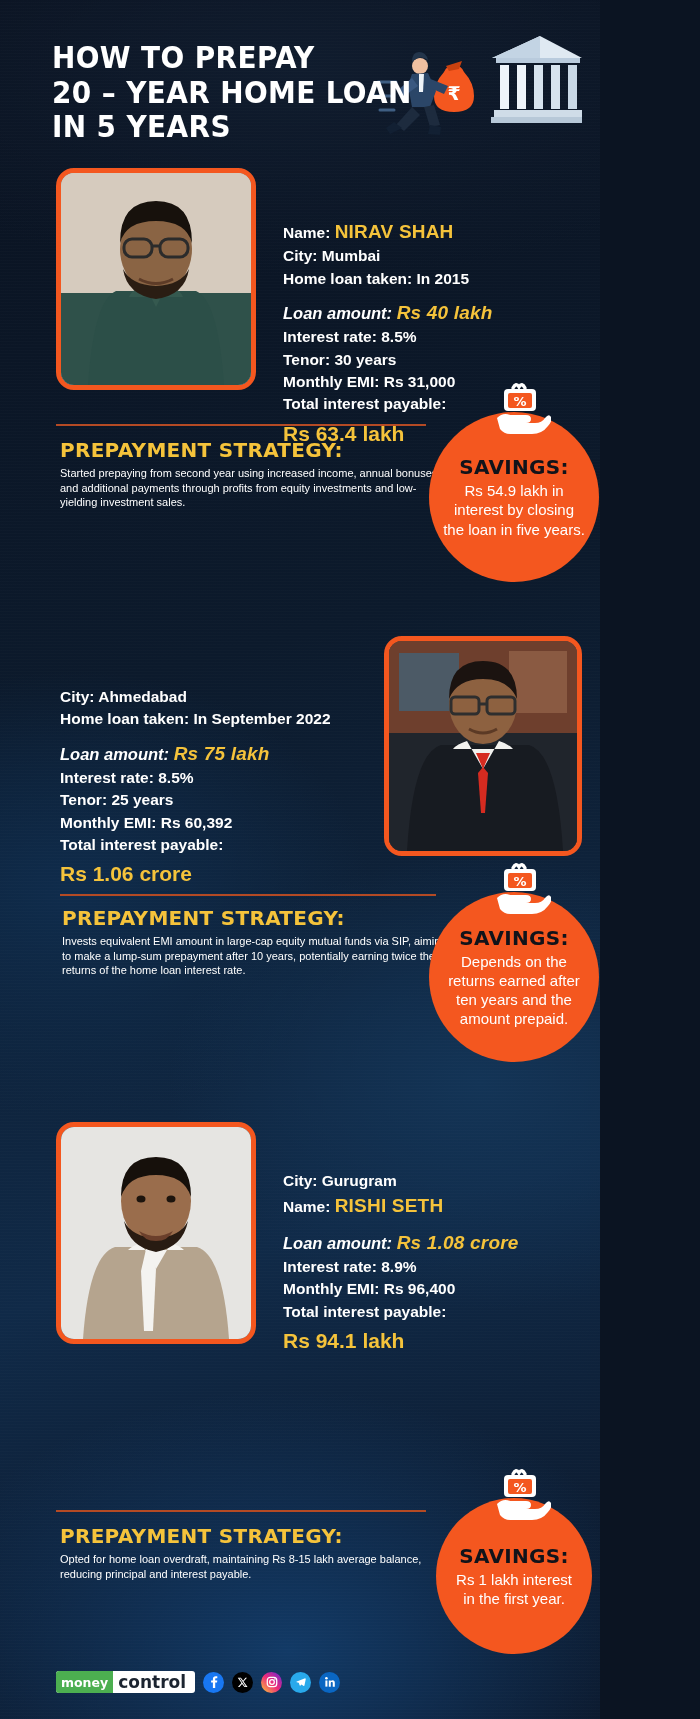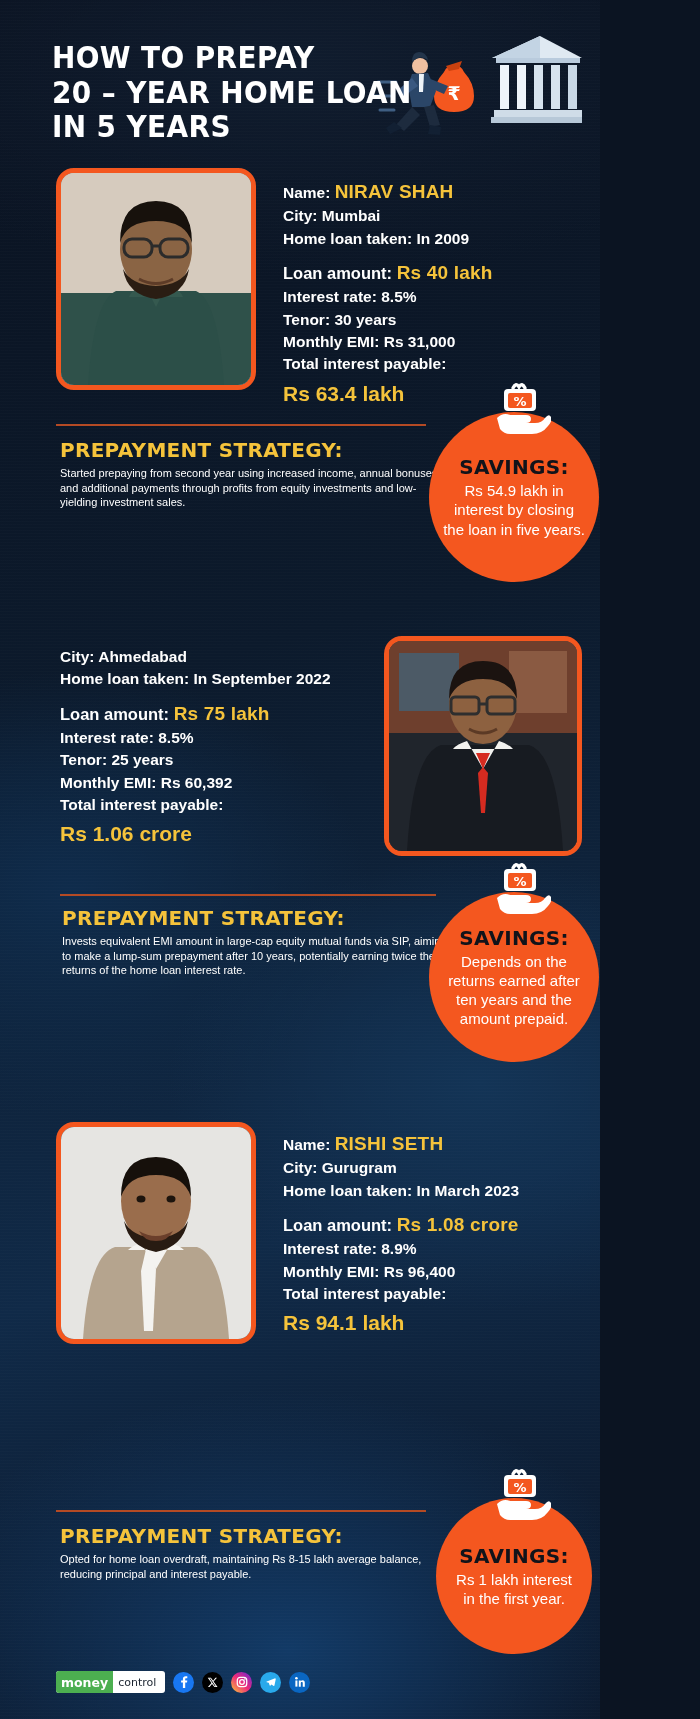--- a/index.html
+++ b/index.html
@@ -50,24 +50,24 @@
   .photo {
     position: absolute;
     border: 5px solid #f4571f;
     border-radius: 18px;
     overflow: hidden;
     z-index: 6;
     background: #20303f;
   }
   .photo .inner { width: 100%; height: 100%; position: relative; }
 
-  .details { position: absolute; z-index: 6; }
+  .details { position: absolute; z-index: 6; margin-top: 40px; }
   .line { color: #ffffff; font-size: 15.5px; font-weight: 700; line-height: 1.44; white-space: nowrap;}
   .line .hl { color: #f5c33b; font-weight: 900; font-size: 19px; letter-spacing: .2px;}
-  .line.big { font-size: 16.5px; }
+  .line.big { font-size: 16.5px; font-style: italic; }
   .gap { height: 9px; }
   .bigamt { color: #f5c33b; font-weight: 900; font-size: 21px; line-height: 1.3; white-space: nowrap;}
 
   .divider { position: absolute; height: 1.5px; background: #b44a24; z-index: 5; }
 
   .strategy { position: absolute; z-index: 6; }
   .strategy h3 {
     color: #f5c33b;
     font-size: 20px;
     font-weight: 900;
@@ -127,22 +127,22 @@
     color: #ffffff;
     font-size: 12.5px;
     font-weight: 700;
     padding: 0 5px;
     height: 22px;
     display: flex; align-items: center;
     font-family: "DejaVu Sans", sans-serif;
   }
   .mc-control {
     color: #1b2430;
-    font-size: 11px;
-    font-weight: 400;
+    font-size: 17px;
+    font-weight: 700;
     padding: 0 4px 0 5px;
     font-family: "DejaVu Sans", sans-serif;
   }
   .soc {
     width: 21px; height: 21px; border-radius: 50%;
     display: flex; align-items: center; justify-content: center;
     color: #fff; font-size: 11px; font-weight: 700;
     font-family: "DejaVu Sans", sans-serif;
   }
   .soc svg { display:block; }
@@ -225,21 +225,21 @@
     <div class="line">
       <span>Name:</span>
       <span class="hl">NIRAV SHAH</span>
     </div>
     <div class="line">
       <span>City:</span>
       <span>Mumbai</span>
     </div>
     <div class="line">
       <span>Home loan taken:</span>
-      <span>In 2009</span>
+      <span>In 2015</span>
     </div>
     <div class="gap"></div>
     <div class="line big">
       <span>Loan amount:</span>
       <span class="hl">Rs 40 lakh</span>
     </div>
     <div class="line">
       <span>Interest rate:</span>
       <span>8.5%</span>
     </div>
@@ -363,30 +363,26 @@
         <path d="M63,94 q5,26 32,31 q27,-5 32,-31 q-8,16 -32,17 q-24,-1 -32,-17z" fill="#281b12"></path>
         <path d="M78,104 q17,10 34,0 q-5,10 -17,10 q-12,0 -17,-10z" fill="#6b3f2b"></path>
         <ellipse cx="80" cy="72" rx="4.5" ry="3.5" fill="#1d140d"></ellipse>
         <ellipse cx="110" cy="72" rx="4.5" ry="3.5" fill="#1d140d"></ellipse>
       </svg>
     </div>
   </div>
 
   <div class="details" style="top:1130px; left:283px;">
     <div class="line">
+      <span>City:</span>
+      <span>Gurugram</span>
+    </div>
+    <div class="line">
       <span>Name:</span>
       <span class="hl">RISHI SETH</span>
-    </div>
-    <div class="line">
-      <span>City:</span>
-      <span>Gurugram</span>
-    </div>
-    <div class="line">
-      <span>Home loan taken:</span>
-      <span>In March 2023</span>
     </div>
     <div class="gap"></div>
     <div class="line big">
       <span>Loan amount:</span>
       <span class="hl">Rs 1.08 crore</span>
     </div>
     <div class="line">
       <span>Interest rate:</span>
       <span>8.9%</span>
     </div>

